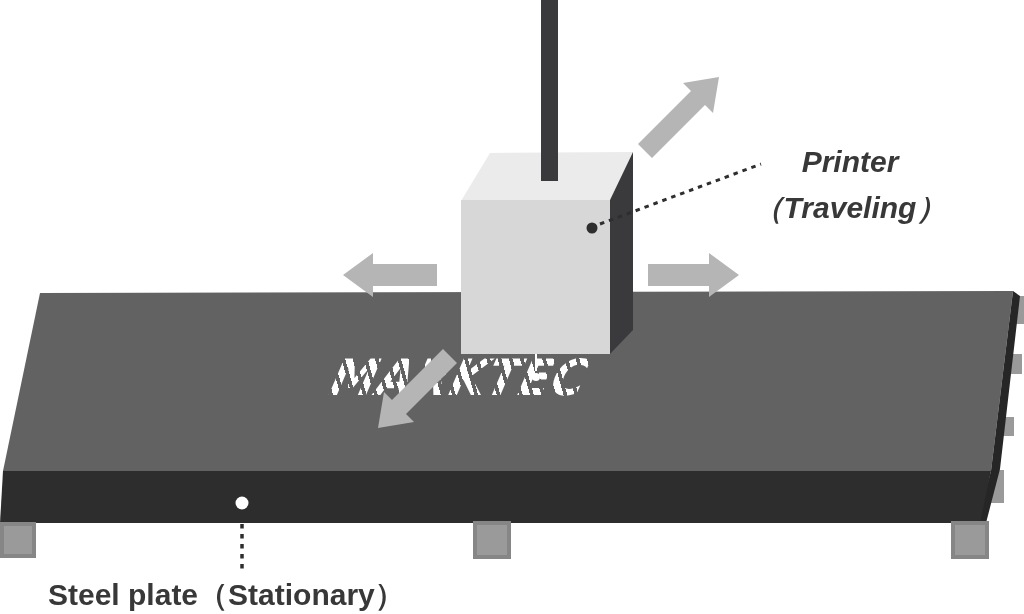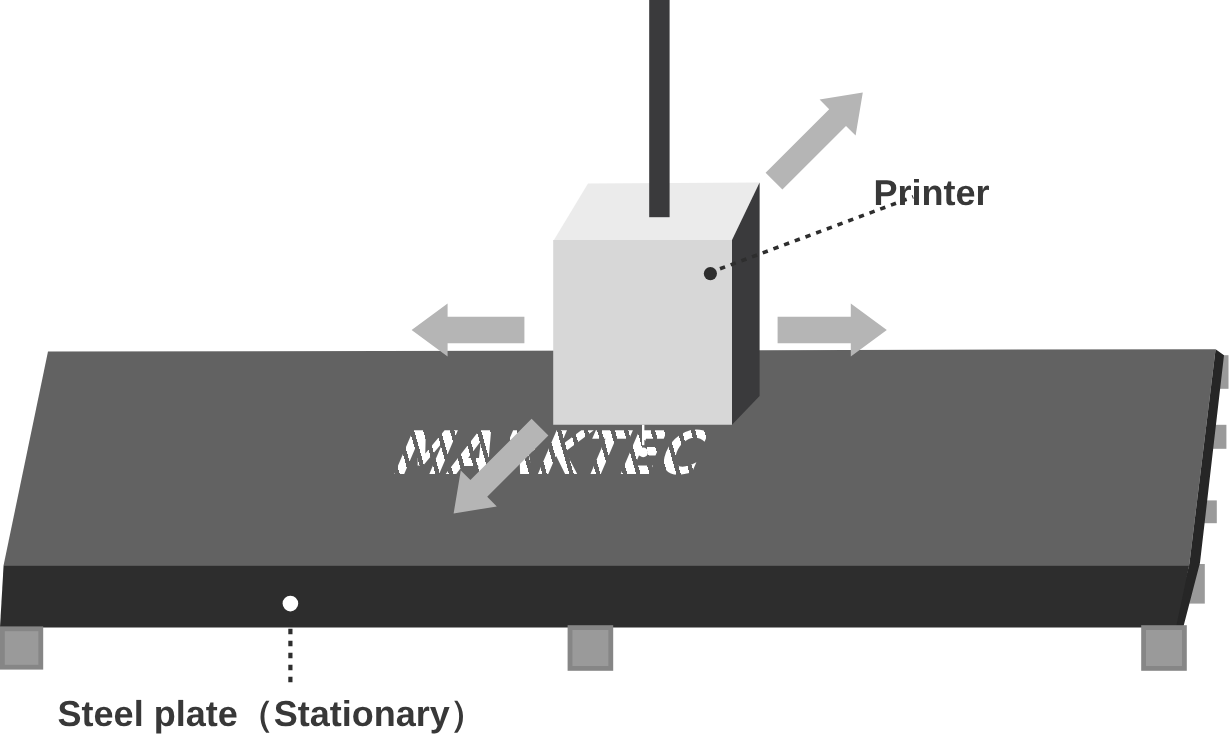--- a/index.html
+++ b/index.html
@@ -8,21 +8,21 @@
     font-family:"Liberation Sans","DejaVu Sans",sans-serif;
   }
   .layer{position:absolute;left:0;top:0;width:1024px;height:614px;}
   .svg-layer{display:block;}
 
   .label{
     position:absolute;color:#383838;font-weight:bold;font-size:30px;
     white-space:nowrap;
   }
   .printer-label{
-    left:728px;top:139px;width:204px;text-align:left;line-height:46px;
+    left:748px;top:139px;width:204px;text-align:center;line-height:46px;font-style:italic;
   }
   .printer-label span{display:block;}
   .plate-label{
     left:48px;top:575px;
   }
 
   .marktec{
     position:absolute;left:325px;top:352px;height:54px;line-height:52px;
     font-family:"DejaVu Sans","Liberation Sans",sans-serif;
     font-weight:bold;font-style:italic;font-size:50px;letter-spacing:1px;
@@ -80,17 +80,18 @@
   </svg>
 
   <div class="marktec">MARKTEC</div>
 
   <svg class="layer svg-layer" viewBox="0 0 1024 614">
     <polygon points="378,428 384,392 392,400 443,349 457,363 406,414 414,422" fill="#b5b5b5"></polygon>
   </svg>
 
   <div class="label printer-label">
     <span>Printer</span>
+    <span>（Traveling）</span>
   </div>
 
   <div class="label plate-label">Steel plate（Stationary）</div>
 
 </div>
 
 </body></html>

